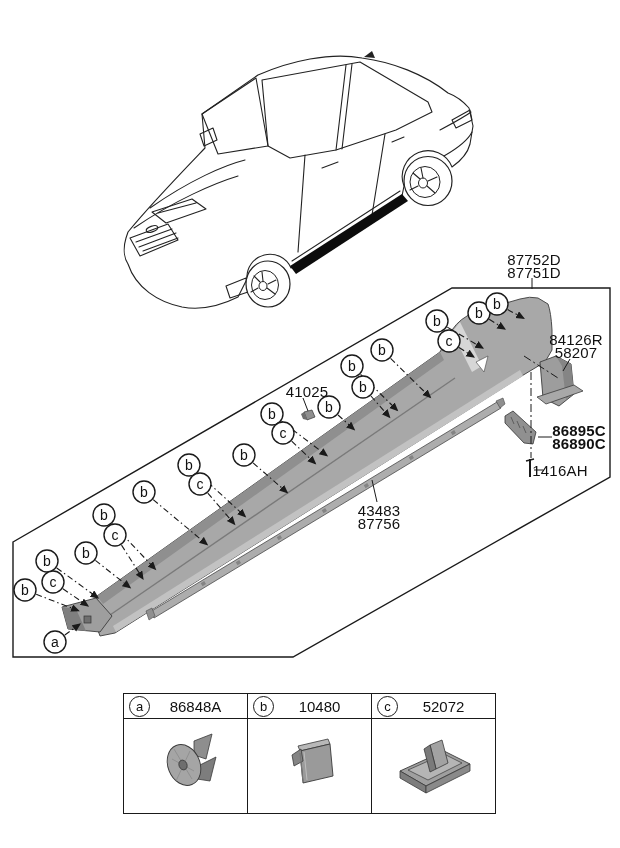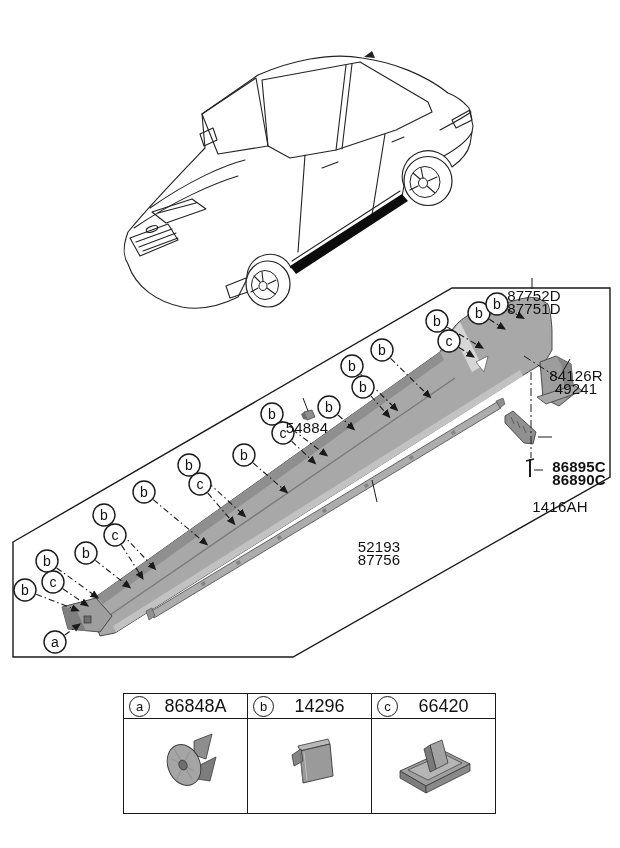--- a/index.html
+++ b/index.html
@@ -1,37 +1,37 @@
 <!DOCTYPE html>
 <html><head>
 <meta charset="utf-8">
 <style>
   html,body{margin:0;padding:0;background:#fff;}
   .page{position:relative;width:620px;height:848px;background:#ffffff;overflow:hidden;
         font-family:"Liberation Sans",sans-serif;color:#111;}
   svg{position:absolute;left:0;top:0;}
   .part-label{position:absolute;transform:translate(-50%,-50%);font-size:15px;line-height:13px;
-        text-align:center;white-space:pre-line;color:#111;letter-spacing:0.2px;margin-top:36px;}
+        text-align:center;white-space:pre-line;color:#111;letter-spacing:0.2px;}
   .callout-circle{fill:#fff;stroke:#1a1a1a;stroke-width:1.4;}
   .callout-letter{font-family:"Liberation Sans",sans-serif;font-size:14px;fill:#111;
         text-anchor:middle;}
   .callout-arrow{stroke:#1a1a1a;stroke-width:1.1;fill:none;stroke-dasharray:6 3 1.5 3;}
   .leader{stroke:#1a1a1a;stroke-width:1;fill:none;}
   .dashdot{stroke:#1a1a1a;stroke-width:1;fill:none;stroke-dasharray:8 3 2 3;}
   .outline{stroke:#1a1a1a;stroke-width:1.4;fill:none;}
   .carline{stroke:#222;stroke-width:1.1;fill:none;stroke-linejoin:round;stroke-linecap:round;}
   .legend{position:absolute;left:123px;top:693px;width:373px;height:121px;
         border:1.6px solid #1a1a1a;display:flex;box-sizing:border-box;background:#fff;}
   .legend-cell{flex:1;display:flex;flex-direction:column;border-right:1.4px solid #1a1a1a;min-width:0;}
   .legend-cell:last-child{border-right:none;}
   .legend-head{height:25px;border-bottom:1.4px solid #1a1a1a;display:flex;align-items:center;
         padding-left:5px;box-sizing:border-box;}
   .legend-letter{width:19px;height:19px;border:1.3px solid #1a1a1a;border-radius:50%;
         display:flex;align-items:center;justify-content:center;font-size:13px;flex:none;}
-  .legend-num{flex:1;text-align:center;font-size:18px;padding-right:6px;}
+  .legend-num{flex:1;text-align:center;font-size:15px;padding-right:6px;}
   .legend-body{flex:1;position:relative;}
   .legend-body svg{position:absolute;left:0;top:0;}
 </style>
 </head>
 <body>
 
 <div class="page">
 
   <svg id="exploded" width="620" height="848" viewBox="0 0 620 848">
     <defs>
@@ -256,26 +256,26 @@
           <circle cx="497" cy="304" r="11" class="callout-circle"></circle>
           <text x="497" y="309" class="callout-letter">b</text>
         </g>
       </g>
   </svg>
 
   <div id="label-layer">
       <div class="part-label" style="left: 534px; top: 266px;">87752D
 87751D</div>
       <div class="part-label" style="left: 576px; top: 346px;">84126R
-49241</div>
+58207</div>
       <div class="part-label" style="left: 579px; top: 437px; font-weight: bold;">86895C
 86890C</div>
       <div class="part-label" style="left: 560px; top: 470px;">1416AH</div>
-      <div class="part-label" style="left: 307px; top: 391px;">54884</div>
-      <div class="part-label" style="left: 379px; top: 517px;">52193
+      <div class="part-label" style="left: 307px; top: 391px;">41025</div>
+      <div class="part-label" style="left: 379px; top: 517px;">43483
 87756</div>
     </div>
 
   <div class="legend">
     <div class="legend-cell">
       <div class="legend-head">
         <span class="legend-letter">a</span>
         <span class="legend-num">86848A</span>
       </div>
       <div class="legend-body">
@@ -284,36 +284,36 @@
           <polygon points="72,48 92,38 86,62 73,60" fill="#7d7d7d" stroke="#3a3a3a" stroke-width="0.8"></polygon>
           <ellipse cx="60" cy="46" rx="16" ry="21" transform="rotate(-22 60 46)" fill="#a5a5a5" stroke="#3a3a3a" stroke-width="0.9"></ellipse>
           <path d="M50,30 L68,60 M48,40 L70,52 M52,62 L66,32" stroke="#8a8a8a" stroke-width="0.8" fill="none"></path>
           <ellipse cx="59" cy="46" rx="4" ry="5" transform="rotate(-22 59 46)" fill="#6e6e6e" stroke="#3a3a3a" stroke-width="0.8"></ellipse>
         </svg>
       </div>
     </div>
     <div class="legend-cell">
       <div class="legend-head">
         <span class="legend-letter">b</span>
-        <span class="legend-num">14296</span>
+        <span class="legend-num">10480</span>
       </div>
       <div class="legend-body">
         <svg width="124" height="95" viewBox="0 0 124 95">
           <polygon points="52,32 82,25 80,20 50,27" fill="#b8b8b8" stroke="#3a3a3a" stroke-width="0.8"></polygon>
           <polygon points="52,32 82,25 85,57 55,64" fill="#9a9a9a" stroke="#3a3a3a" stroke-width="0.9"></polygon>
           <polygon points="44,36 53,30 55,42 46,47" fill="#858585" stroke="#3a3a3a" stroke-width="0.8"></polygon>
           <line x1="55" y1="62" x2="52" y2="34" stroke="#767676" stroke-width="1.2"></line>
           <line x1="59" y1="61" x2="56" y2="33" stroke="#bdbdbd" stroke-width="1"></line>
         </svg>
       </div>
     </div>
     <div class="legend-cell">
       <div class="legend-head">
         <span class="legend-letter">c</span>
-        <span class="legend-num">66420</span>
+        <span class="legend-num">52072</span>
       </div>
       <div class="legend-body">
         <svg width="124" height="95" viewBox="0 0 124 95">
           <polygon points="28,52 72,32 98,45 54,67" fill="#9f9f9f" stroke="#3a3a3a" stroke-width="0.9"></polygon>
           <polygon points="28,52 54,67 54,74 28,59" fill="#7d7d7d" stroke="#3a3a3a" stroke-width="0.8"></polygon>
           <polygon points="54,67 98,45 98,52 54,74" fill="#8a8a8a" stroke="#3a3a3a" stroke-width="0.8"></polygon>
           <polygon points="36,51 72,35 90,44 56,61" fill="#b5b5b5" stroke="#3a3a3a" stroke-width="0.7"></polygon>
           <polygon points="58,26 70,21 76,44 64,50" fill="#a2a2a2" stroke="#3a3a3a" stroke-width="0.8"></polygon>
           <polygon points="52,30 58,26 64,50 58,53" fill="#7a7a7a" stroke="#3a3a3a" stroke-width="0.8"></polygon>
         </svg>

